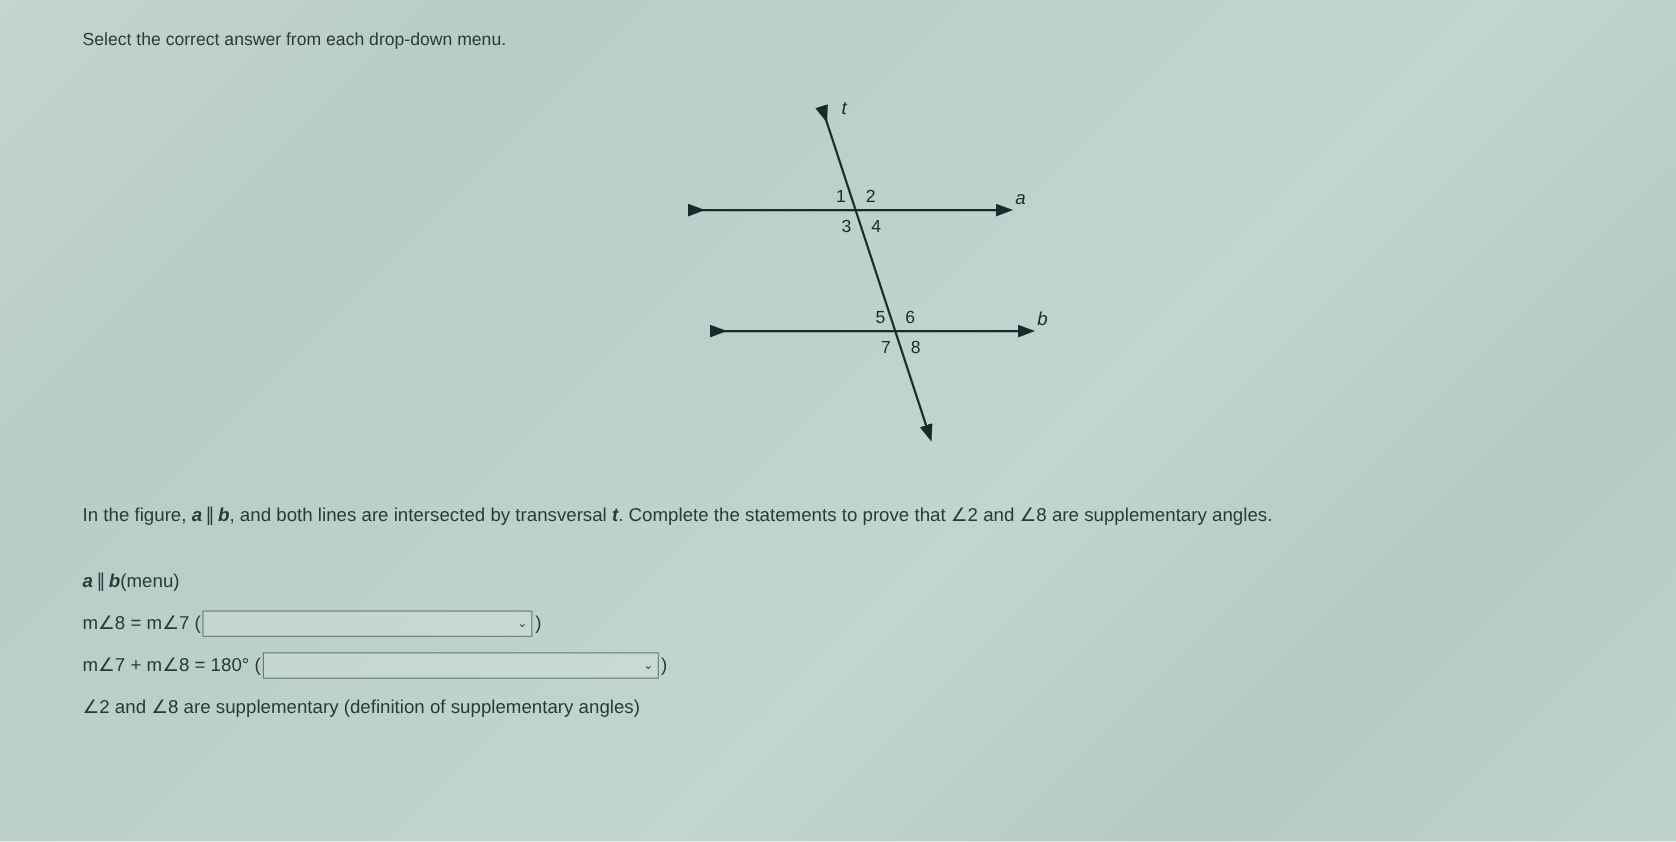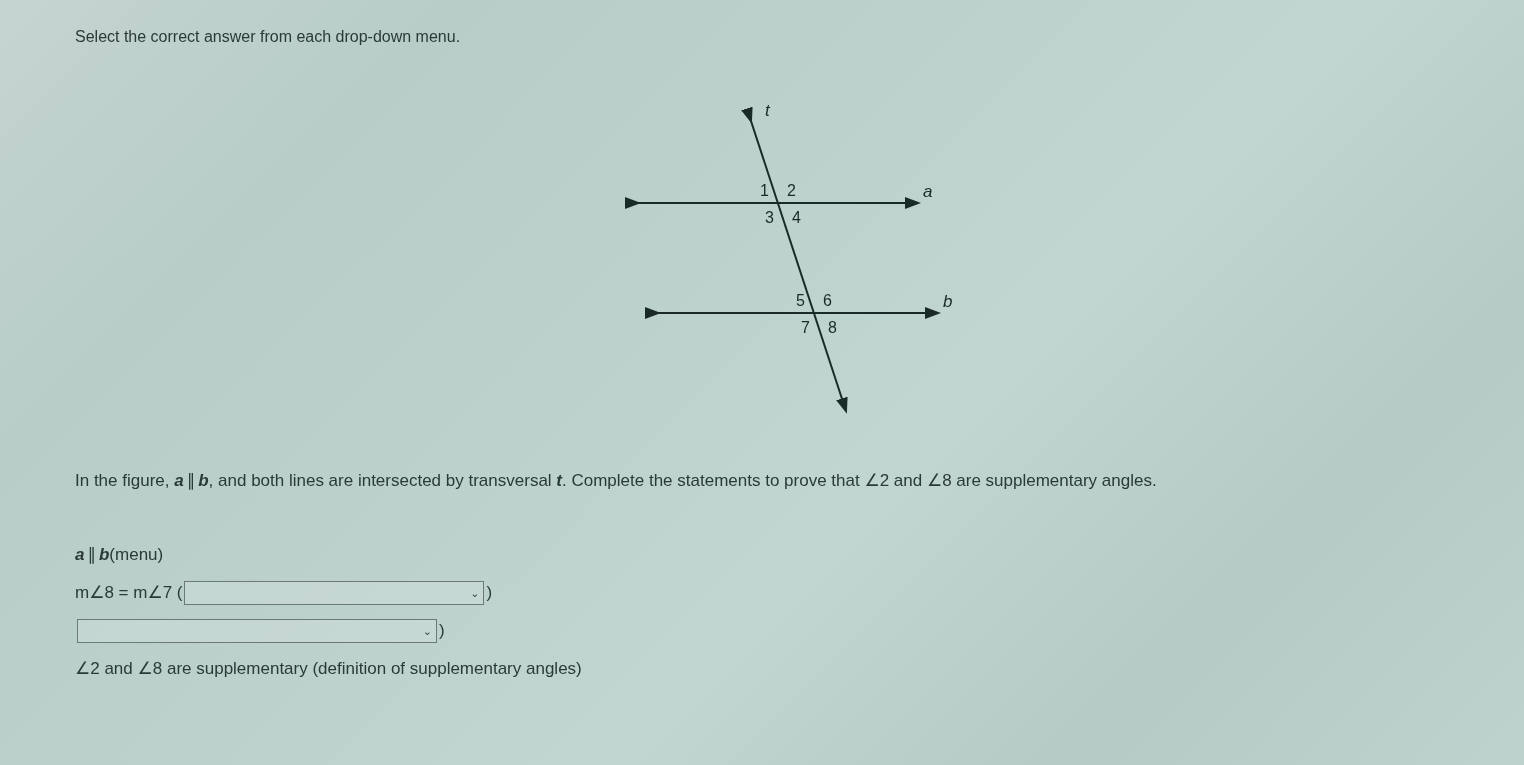--- a/index.html
+++ b/index.html
@@ -13,37 +13,37 @@
       width: 1524px;
       height: 765px;
       padding: 28px 0 0 75px;
       position: relative;
       overflow: hidden;
       color: #2a3a38;
     }
     .instruction {
       font-size: 16px;
       color: #2a3a38;
-      margin-bottom: 42px;
+      margin-bottom: 30px;
     }
     .figure-container {
       width: 100%;
       height: 340px;
       position: relative;
     }
     .svg-figure {
       position: absolute;
       left: 530px;
       top: 0;
     }
     .question-text {
       font-size: 17px;
       color: #2a3a38;
       margin-top: 40px;
-      margin-bottom: 44px;
+      margin-bottom: 30px;
       line-height: 1.5;
     }
     .italic {
       font-style: italic;
       font-weight: bold;
     }
     .proof-lines {
       font-size: 17px;
       line-height: 2.0;
       color: #2a3a38;
@@ -124,20 +124,21 @@
       <span> (menu)</span>
   </div>
   <div class="proof-line">
     <span>m∠8 = m∠7 (</span>
     <span class="dropdown">
       <span class="chevron">⌄</span>
     </span>
     <span>)</span>
   </div>
   <div class="proof-line">
+    <span>m∠7 + m∠8 = 180° (</span>
     <span class="dropdown wide">
       <span class="chevron">⌄</span>
     </span>
     <span>)</span>
   </div>
   <div class="proof-line">
     <span>∠2 and ∠8 are supplementary (definition of supplementary angles)</span>
   </div>
 </div>
 

